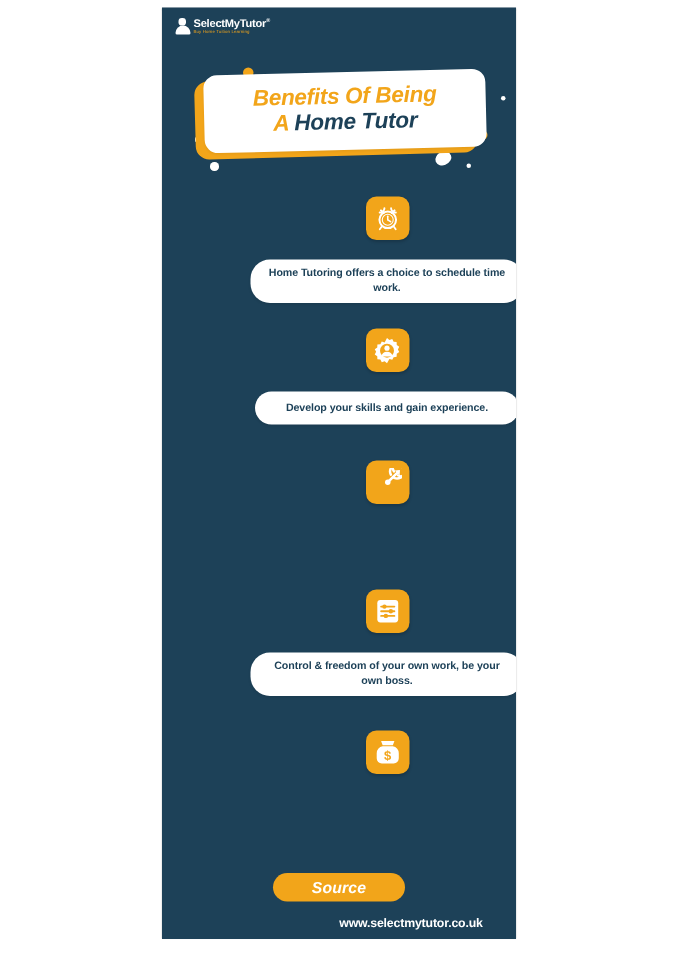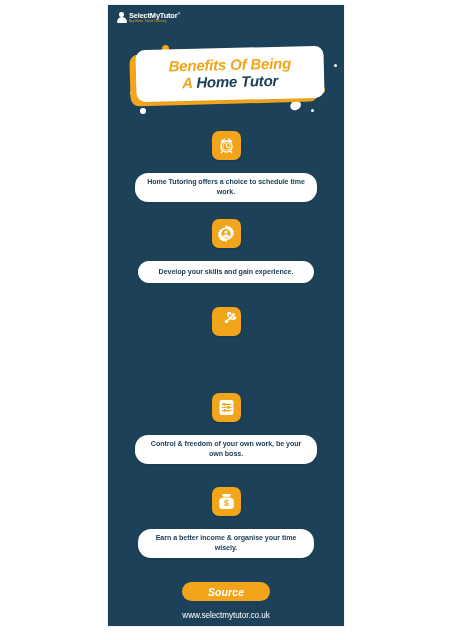--- a/index.html
+++ b/index.html
@@ -146,20 +146,21 @@
   .blob-w {
     background: #ffffff;
     border-radius: 60% 40% 55% 45% / 50% 55% 45% 50%;
   }
 
   
   .benefit {
     position: absolute;
     left: 0;
     width: 236px;
+    padding-left: 32px;
   }
   .icon-tile {
     width: 29px;
     height: 29px;
     margin: 0 auto;
     background: #f2a51a;
     border-radius: 7px;
     display: flex;
     align-items: center;
     justify-content: center;
@@ -210,23 +211,24 @@
     color: #ffffff;
     letter-spacing: 0.1px;
   }
   #site-url {
     position: absolute;
     left: 0;
     top: 606px;
     width: 236px;
     text-align: center;
     font-size: 8.2px;
-    font-weight: normal;
+    font-weight: bold;
     color: #ffffff;
     letter-spacing: -0.1px;
+    padding-left: 48px;
   }
 </style>
 </head>
 <body>
 
 <div id="page">
 
   <div id="panel">
 
     <div id="logo">
@@ -328,23 +330,20 @@
     </div>
 
     <div class="benefit" style="top:482px;">
       <div class="icon-tile">
         <svg width="19" height="19" viewBox="0 0 24 24">
           <path d="M6.4 2.6 H17.6 L16.3 6.0 H7.7 Z" fill="#ffffff"></path>
           <path d="M7.7 7.0 H16.3 a5.6 5.6 0 0 1 5.0 5.9 v4.2 a4.3 4.3 0 0 1 -4.3 4.3 H7.0 a4.3 4.3 0 0 1 -4.3 -4.3 v-4.2 A5.6 5.6 0 0 1 7.7 7.0 Z" fill="#ffffff"></path>
           <text x="12" y="18.2" font-family="Liberation Sans, sans-serif" font-size="11" font-weight="bold" fill="#f2a51a" text-anchor="middle">$</text>
         </svg>
       </div>
-      <div class="pill w-mid">
-        <span class="pill-text">Earn a better income &amp; organise your time wisely.</span>
-      </div>
     </div>
 
     <div id="source-btn">
       <span>Source</span>
     </div>
     <div id="site-url">www.selectmytutor.co.uk</div>
 
   </div>
 </div>
 

